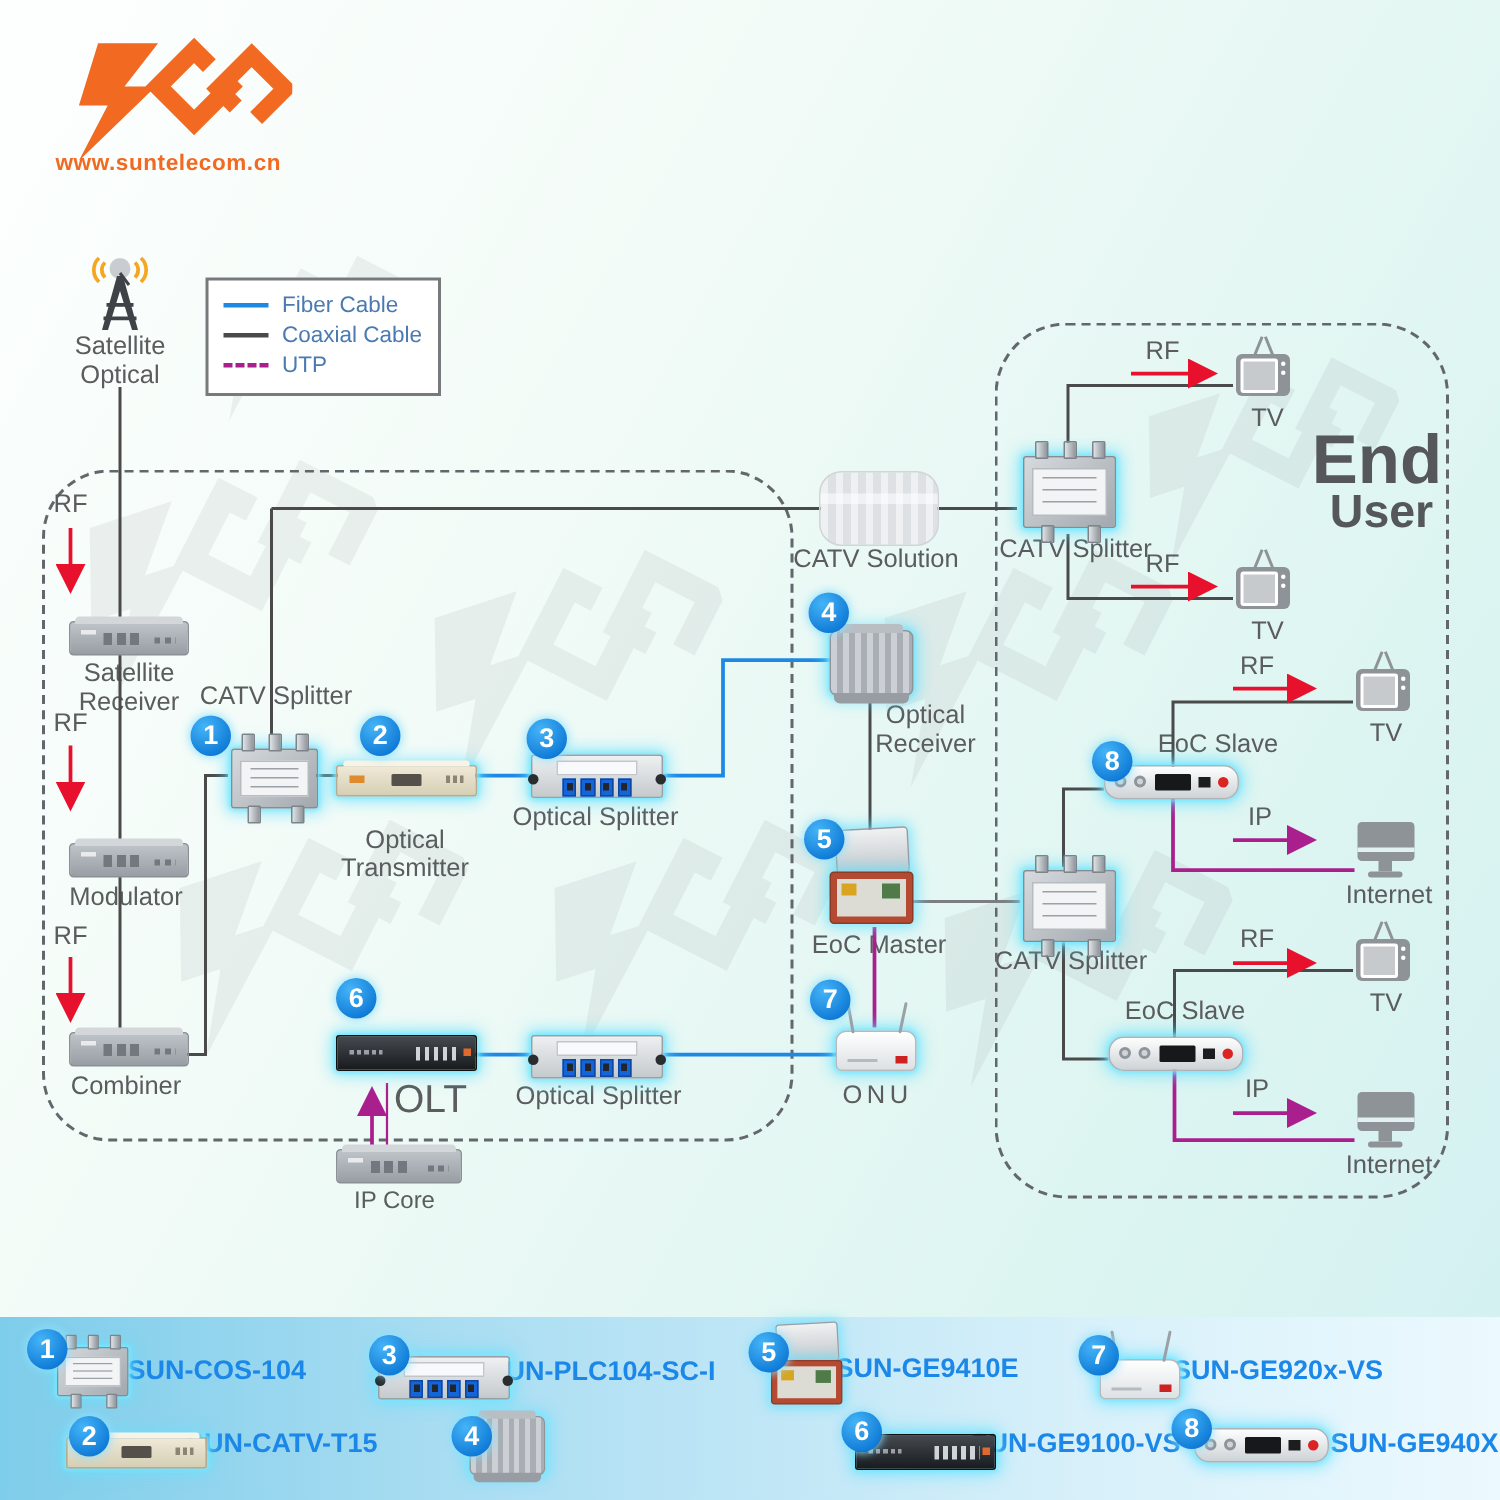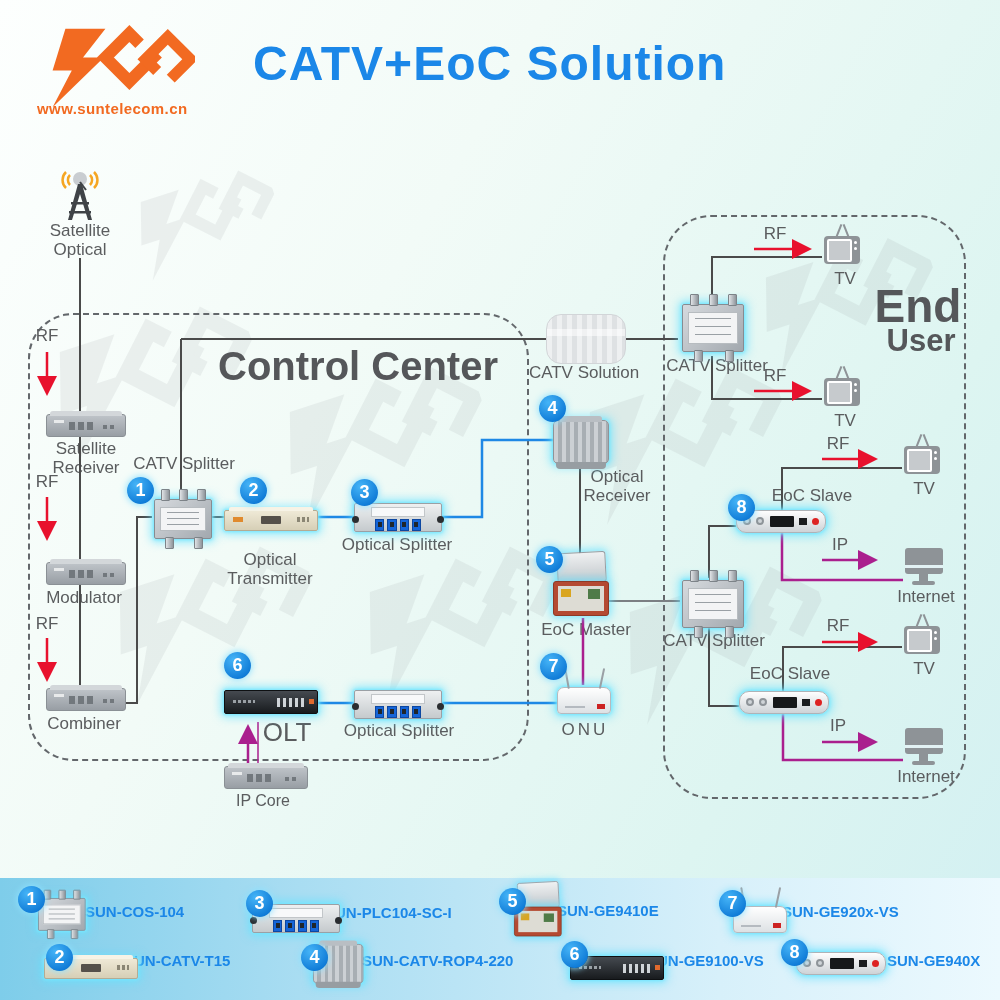--- a/index.html
+++ b/index.html
@@ -2,21 +2,21 @@
 <html><head>
 <meta charset="utf-8">
 <style>
   html,body{margin:0;padding:0;}
   body{font-family:"Liberation Sans", sans-serif;}
   .canvas{position:relative;width:1000px;height:1000px;overflow:hidden;
     background:linear-gradient(120deg,#fdfffe 0%,#f2fbf7 35%,#ddf5f1 75%,#d2f0f2 100%);}
   .abs{position:absolute;}
   .lbl{position:absolute;transform:translateX(-50%);color:#5a5c5e;font-size:17px;white-space:nowrap;line-height:1.1;}
   .big-title{position:absolute;transform:translateX(-50%);color:#55575a;font-weight:bold;}
-  .prod-lbl{position:absolute;color:#1b87e8;font-weight:bold;font-size:15px;white-space:nowrap;}
+  .prod-lbl{position:absolute;color:#1b87e8;font-weight:bold;font-size:18px;white-space:nowrap;}
   .badge{position:absolute;width:27px;height:27px;border-radius:50%;
     background:radial-gradient(circle at 35% 28%,#45b4f7,#0f7bd7 75%);
     color:#fff;font-weight:bold;font-size:18px;display:flex;align-items:center;justify-content:center;
     box-shadow:0 0 6px 1px rgba(140,225,255,.9);z-index:6;}
   
   .zone{position:absolute;border:2px dashed #63676b;background:transparent;z-index:1;}
   #control-center-box{left:28px;top:313px;width:497px;height:444px;border-radius:45px;}
   #end-user-box{left:663px;top:215px;width:299px;height:580px;border-radius:48px;}
   
   .legendbox{position:absolute;left:137px;top:185px;width:153px;height:75px;background:#fff;
@@ -147,26 +147,38 @@
       <use href="#sunlogo"></use>
     </svg>
   <svg class="wm" style="left:120px;top:180px;transform:rotate(-18deg)" width="160" height="88">
       <use href="#sunlogo"></use>
     </svg>
 
   <svg class="abs" style="left:35px;top:24px;color:#f26a21" width="160" height="88">
       <use href="#sunlogo"></use>
     </svg>
   <div class="hdr-site">www.suntelecom.cn</div>
-  <div class="title">CATV+EoC Solution</div>
-
+
+  <div class="legendbox">
+    <div class="legrow" style="top:8px">
+      <i class="sample ls-fiber"></i>
+      <span>Fiber Cable</span>
+    </div>
+    <div class="legrow" style="top:28px">
+      <i class="sample ls-coax"></i>
+      <span>Coaxial Cable</span>
+    </div>
+    <div class="legrow" style="top:48px">
+      <i class="sample ls-utp"></i>
+      <span>UTP</span>
+    </div>
+  </div>
 
   <div class="zone" id="control-center-box"></div>
   <div class="zone" id="end-user-box"></div>
-  <div class="big-title" style="left:358px;top:344px;font-size:40px">Control Center</div>
   <div class="big-title" style="left:918px;top:279px;font-size:46px">End</div>
   <div class="big-title" style="left:921px;top:323px;font-size:31px">User</div>
 
   <svg class="lines" width="1000" height="1000">
     <defs>
       <marker id="redA" viewBox="0 0 10 10" refX="8" refY="5" markerWidth="8" markerHeight="8" orient="auto-start-reverse">
         <path d="M0,0 L10,5 L0,10 Z" fill="#e8112d"></path>
       </marker>
       <marker id="magA" viewBox="0 0 10 10" refX="8" refY="5" markerWidth="8" markerHeight="8" orient="auto-start-reverse">
         <path d="M0,0 L10,5 L0,10 Z" fill="#aa1f8e"></path>
@@ -480,21 +492,20 @@
           <i></i>
           <i></i>
         </span>
       <i class="scr" style="left:-3px"></i>
         <i class="scr" style="right:-3px"></i>
     </div>
     <div class="prod-lbl" style="left:325px;top:26px">SUN-PLC104-SC-I</div>
 
     <div class="badge" style="left:301px;top:66px">4</div>
     <div class="dev orx" style="left:313px;top:66px;transform:scale(.9);transform-origin:left top"></div>
-    <div class="prod-lbl" style="left:362px;top:74px">SUN-CATV-ROP4-220</div>
 
     <div class="badge" style="left:499px;top:10px">5</div>
     <div class="dev master" style="left:514px;top:4px;box-shadow:none;transform:scale(.85);transform-origin:left top">
       <span class="lid"></span>
         <span class="pcb">
           <i></i>
         </span>
     </div>
     <div class="prod-lbl" style="left:557px;top:24px">SUN-GE9410E</div>
 

